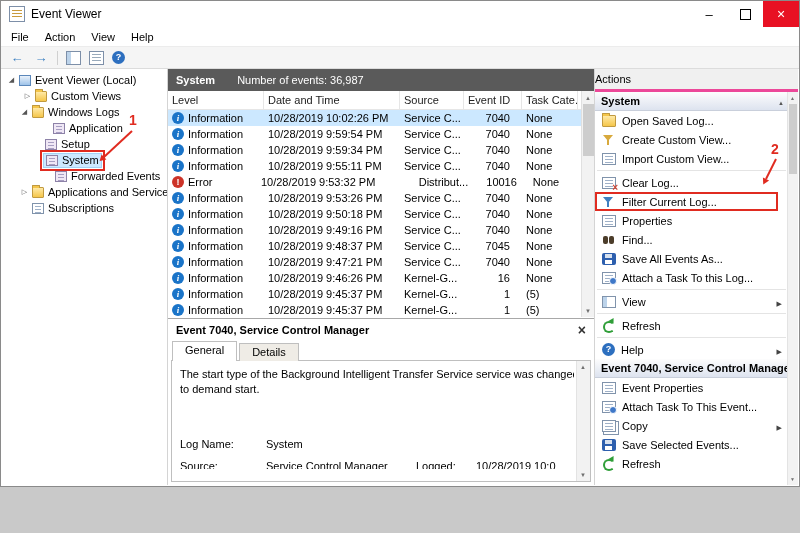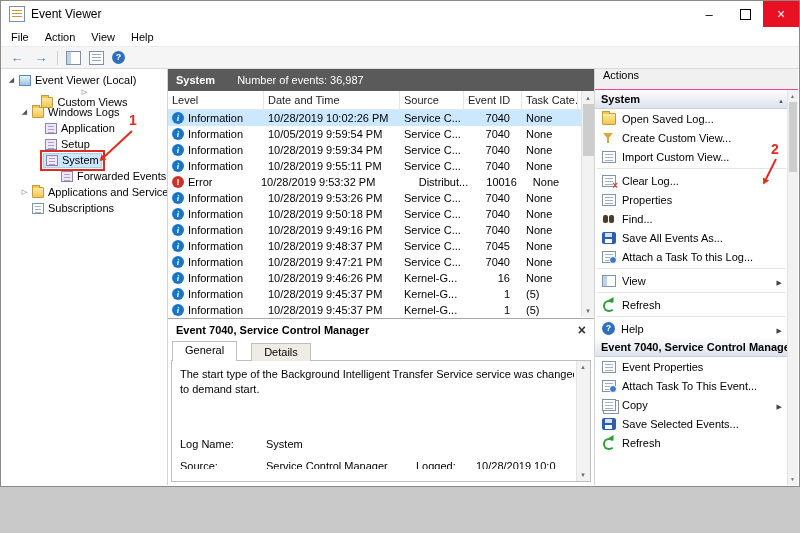--- a/index.html
+++ b/index.html
@@ -131,40 +131,40 @@
   .sb-btn.up::before { content:"▲"; font-size:6px; }
   .sb-btn.down::before { content:"▼"; font-size:6px; }
   .sb-thumb { width:11px; height:52px; flex:none; background:#cdcdcd; }
   .sb-space { flex:1; }
 
   
   .preview { flex:1; min-height:0; border-top:1px solid #a8a8a8; display:flex; flex-direction:column; background:#fff; }
   .preview-title { height:22px; flex:none; display:flex; align-items:center; padding:0 8px; font-weight:bold; }
   .pv-close { margin-left:auto; color:#333; }
   .pv-close::before { content:"×"; font-size:14px; }
-  .tabs { height:20px; flex:none; display:flex; align-items:flex-end; padding-left:4px; gap:14px; position:relative; z-index:2; }
+  .tabs { height:20px; flex:none; display:flex; align-items:flex-end; padding-left:4px; gap:2px; position:relative; z-index:2; }
   .tab { box-sizing:border-box; height:18px; padding:2px 12px; border:1px solid #bfbfbf; border-bottom:none; background:#efece6; }
   .tab.active { background:#fff; height:20px; }
   .preview-body { flex:1; margin:-1px 3px 3px 3px; border:1px solid #bfbfbf; background:#fff;
                   padding:6px 16px 6px 8px; position:relative; overflow:hidden; }
   .msg-line { white-space:nowrap; overflow:hidden; line-height:15px; }
   .field-row { display:flex; white-space:nowrap; line-height:14px; }
   .field-row.logname { margin-top:40px; }
   .fl  { width:86px; flex:none; }
   .fv.wide { width:150px; flex:none; }
   .fl2 { width:60px; flex:none; }
   .clip { height:10px; overflow:hidden; margin-top:8px; }
   .pv-scroll { position:absolute; right:0; top:0; bottom:0; width:13px; background:#f2f2f2; border-left:1px solid #e3e3e3; }
   .pv-scroll::before { content:"▲"; position:absolute; top:3px; left:3px; font-size:6px; color:#6f6f6f; }
   .pv-scroll::after  { content:"▼"; position:absolute; bottom:3px; left:3px; font-size:6px; color:#6f6f6f; }
 
   
   .actions-panel { flex:1; min-width:0; display:flex; flex-direction:column; border-left:1px solid #d4d4d4; background:#fff; }
-  .actions-title { height:20px; flex:none; background:#f0f0f0; border-bottom:1px solid #ec4899;
-                   display:flex; align-items:flex-start; padding-left:8px; }
+  .actions-title { height:20px; flex:none; background:#f0f0f0; border-bottom:3px solid #ec4899;
+                   display:flex; align-items:center; }
   .actions-body { flex:1; position:relative; min-height:0; }
   .actions-list { position:absolute; left:0; top:0; bottom:0; right:10px; overflow:hidden; }
   .section-header { height:18px; display:flex; align-items:center; padding:0 4px 0 6px;
                     background:linear-gradient(#fdfdfd,#dde3ef); border-bottom:1px solid #c9cfdb;
                     font-weight:bold; white-space:nowrap; overflow:hidden; }
   .collapse { margin-left:auto; flex:none; }
   .collapse::before { content:"▲"; font-size:6px; color:#555; }
   .action-item { height:19px; display:flex; align-items:center; padding-left:7px; white-space:nowrap; overflow:hidden; }
   .alabel { margin-left:6px; overflow:hidden; }
   .submenu { margin-left:auto; margin-right:6px; flex:none; }
@@ -237,56 +237,56 @@
   <div class="content">
 
     <div class="tree-panel">
         <div class="tree-item" style="padding-left: 4px;">
     <span class="expander">◢</span>
     <span class="label-wrap">
       <span class="ico ico-console"></span>
       <span class="tlabel">Event Viewer (Local)</span>
     </span>
   </div>
-        <div class="tree-item" style="padding-left: 0; flex-direction: column;">
+        <div class="tree-item" style="padding-left: 20px;">
     <span class="expander">▷</span>
     <span class="label-wrap">
       <span class="ico ico-folder"></span>
       <span class="tlabel">Custom Views</span>
     </span>
   </div>
         <div class="tree-item" style="padding-left: 17px;">
     <span class="expander">◢</span>
     <span class="label-wrap">
       <span class="ico ico-folder"></span>
       <span class="tlabel">Windows Logs</span>
     </span>
   </div>
+        <div class="tree-item" style="padding-left: 38px;">
+    <span class="expander"></span>
+    <span class="label-wrap">
+      <span class="ico ico-log"></span>
+      <span class="tlabel">Application</span>
+    </span>
+  </div>
         <div class="tree-item" style="padding-left: 30px;">
     <span class="expander"></span>
     <span class="label-wrap">
       <span class="ico ico-log"></span>
-      <span class="tlabel">Application</span>
-    </span>
-  </div>
-        <div class="tree-item" style="padding-left: 30px;">
-    <span class="expander"></span>
-    <span class="label-wrap">
-      <span class="ico ico-log"></span>
       <span class="tlabel">Setup</span>
     </span>
   </div>
         <div class="tree-item selected annotated" style="padding-left: 30px;">
     <span class="expander"></span>
     <span class="label-wrap">
       <span class="ico ico-log"></span>
       <span class="tlabel">System</span>
     </span>
   </div>
-        <div class="tree-item" style="padding-left: 30px; margin-left: 16px;">
+        <div class="tree-item" style="padding-left: 40px;">
     <span class="expander"></span>
     <span class="label-wrap">
       <span class="ico ico-log"></span>
       <span class="tlabel">Forwarded Events</span>
     </span>
   </div>
         <div class="tree-item" style="padding-left: 17px;">
     <span class="expander">▷</span>
     <span class="label-wrap">
       <span class="ico ico-folder"></span>
@@ -342,21 +342,21 @@
     <div class="cell c4" style="width: 56px;">
               <span>None</span>
             </div>
   </div>
           <div class="trow">
     <div class="cell c0" style="width: 96px;">
       <span class="ico sm ico-info"></span>
       <span>Information</span>
     </div>
     <div class="cell c1" style="width: 136px;">
-              <span>10/05/2019 9:59:54 PM</span>
+              <span>10/28/2019 9:59:54 PM</span>
             </div>
     <div class="cell c2" style="width: 64px;">
               <span>Service C...</span>
             </div>
     <div class="cell c3" style="width: 58px;">
               <span>7040</span>
             </div>
     <div class="cell c4" style="width: 56px;">
               <span>None</span>
             </div>
@@ -625,20 +625,25 @@
     <span class="ico ico-import"></span>
     <span class="alabel">Import Custom View...</span>
 
   </div>
             <div class="action-sep"></div>
             <div class="action-item">
     <span class="ico ico-clear"></span>
     <span class="alabel">Clear Log...</span>
 
   </div>
+            <div class="action-item annotated">
+    <span class="ico ico-filter"></span>
+    <span class="alabel">Filter Current Log...</span>
+
+  </div>
             <div class="action-item">
     <span class="ico ico-properties"></span>
     <span class="alabel">Properties</span>
 
   </div>
             <div class="action-item">
     <span class="ico ico-find"></span>
     <span class="alabel">Find...</span>
 
   </div>

